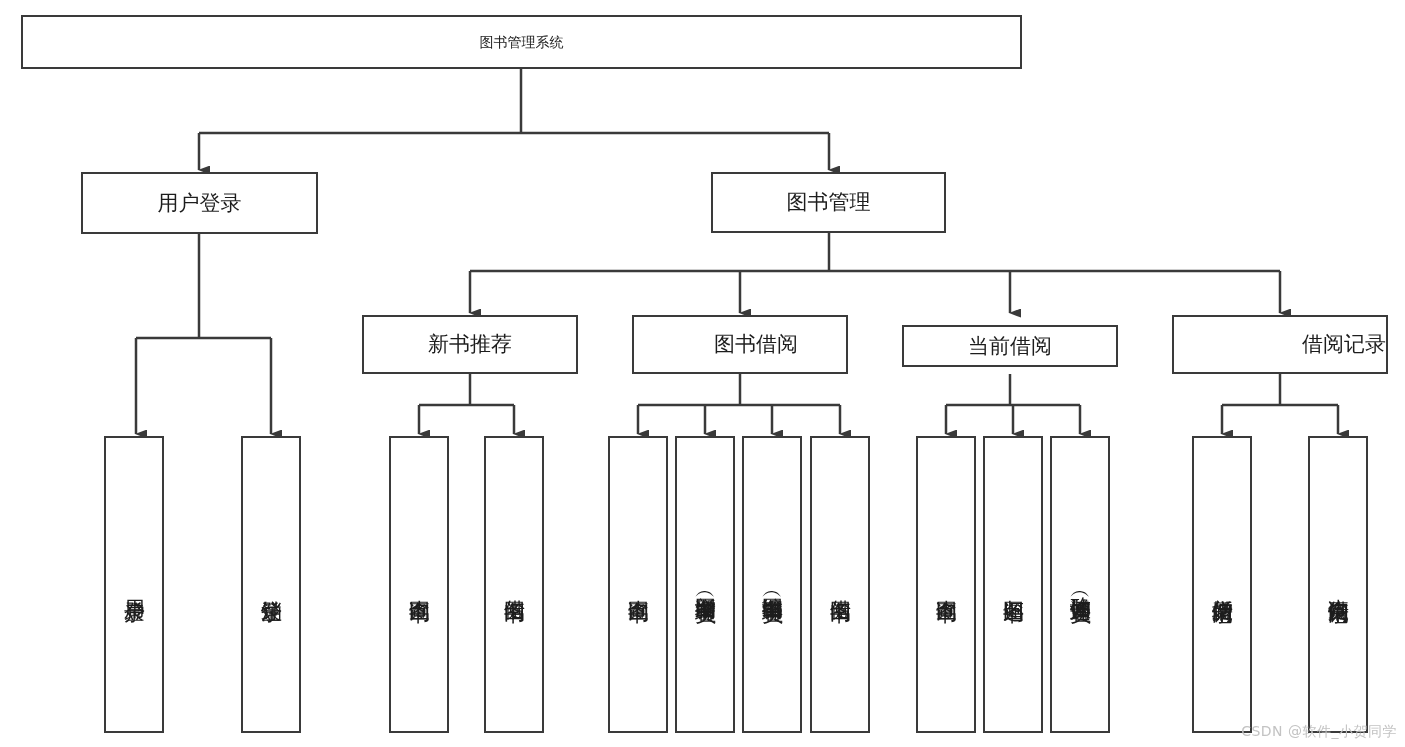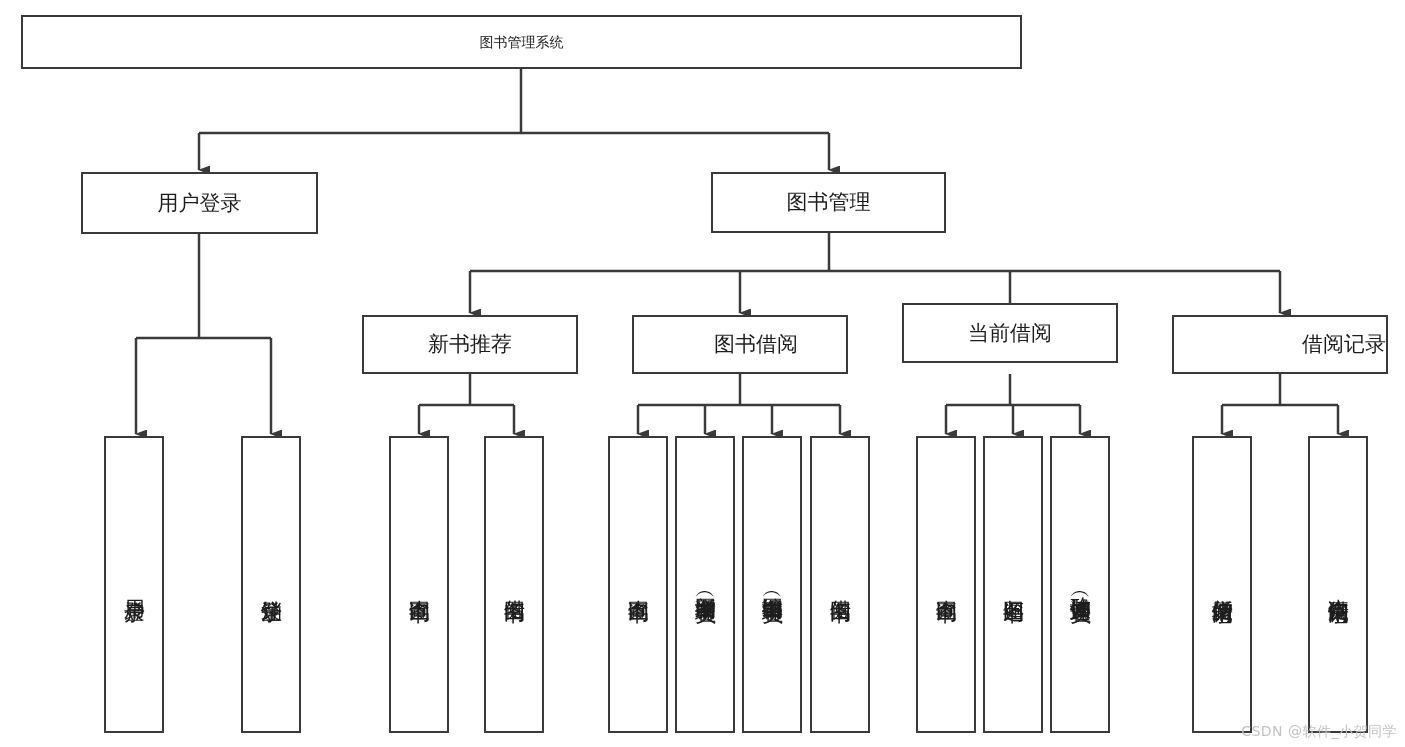--- a/index.html
+++ b/index.html
@@ -124,21 +124,21 @@
   <div class="node h-node" style="left:362px;top:315px;width:216px;height:59px;">
     <span class="lbl">新书推荐</span>
   </div>
 
   <div class="node h-node" style="left:711px;top:172px;width:235px;height:61px;">
     <span class="lbl">图书管理</span>
   </div>
   <div class="node h-node" style="left:632px;top:315px;width:216px;height:59px;padding-left:32px;">
     <span class="lbl">图书借阅</span>
   </div>
-  <div class="node h-node" style="left:902px;top:303px;width:216px;height:60px;">
+  <div class="node h-node" style="left:902px;top:325px;width:216px;height:42px;">
     <span class="lbl">当前借阅</span>
   </div>
   <div class="node h-node" style="left:1172px;top:315px;width:216px;height:59px;justify-content:flex-end;">
     <span class="lbl">借阅记录</span>
   </div>
 
   <div class="node leaf" style="left:104px;top:436px;width:60px;height:297px;">
     <span class="lbl">用户登录</span>
   </div>
   <div class="node leaf" style="left:241px;top:436px;width:60px;height:297px;">

